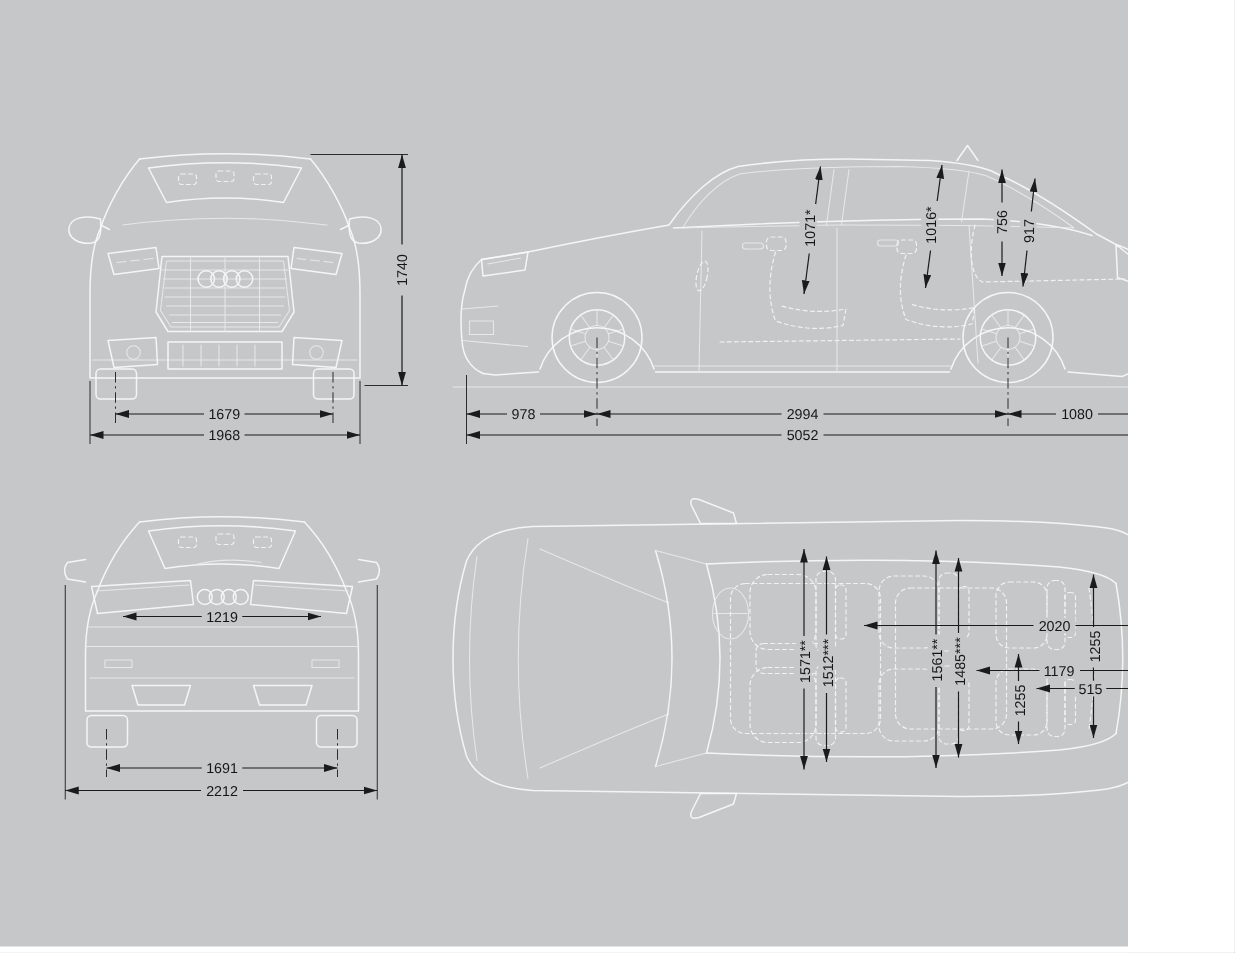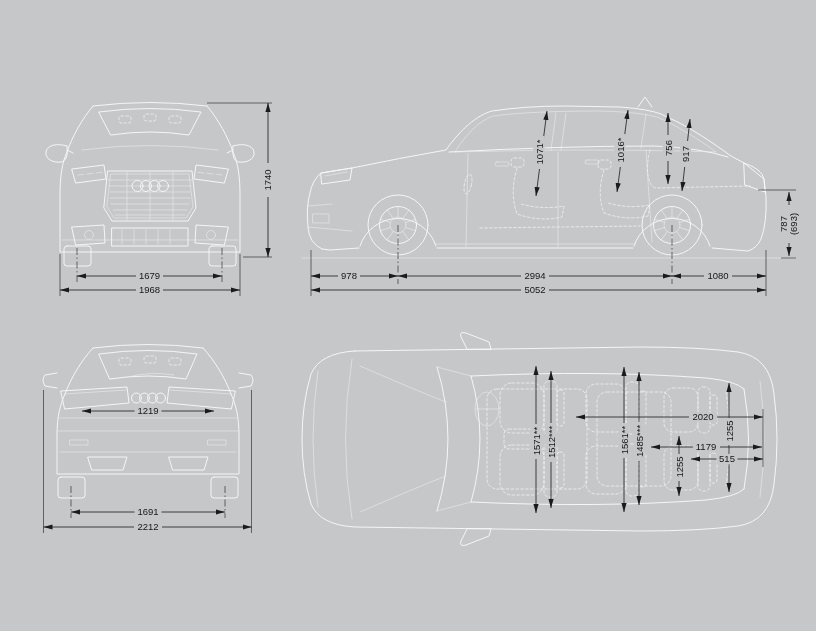--- a/index.html
+++ b/index.html
@@ -1,16 +1,16 @@
 <!DOCTYPE html>
 <html><head>
 <meta charset="utf-8">
 <style>
   html,body{margin:0;padding:0;background:#ffffff;}
-  .stage{position:relative;width:816px;height:635px;background:#ffffff;overflow:hidden;
+  .stage{position:relative;width:752px;height:635px;background:#ffffff;overflow:hidden;
          font-family:"Liberation Sans",sans-serif;}
   .bgplate{position:absolute;left:0;top:0;width:823px;height:631px;background:#c6c7c9;}
   svg{position:absolute;left:0;top:0;}
   
   .c{stroke:#f7f8f8;stroke-width:1;fill:none;stroke-linecap:round;stroke-linejoin:round;opacity:.95}
   .c2{stroke:#eceded;stroke-width:.7;fill:none;stroke-linecap:round;stroke-linejoin:round;opacity:.85}
   .d{stroke:#f2f3f4;stroke-width:.8;fill:none;stroke-dasharray:2.6 2.2;opacity:.95;stroke-linecap:round}
   
   .dim{stroke:#1b1b1b;stroke-width:.8;fill:none}
   .ext{stroke:#1b1b1b;stroke-width:.6;fill:none}

